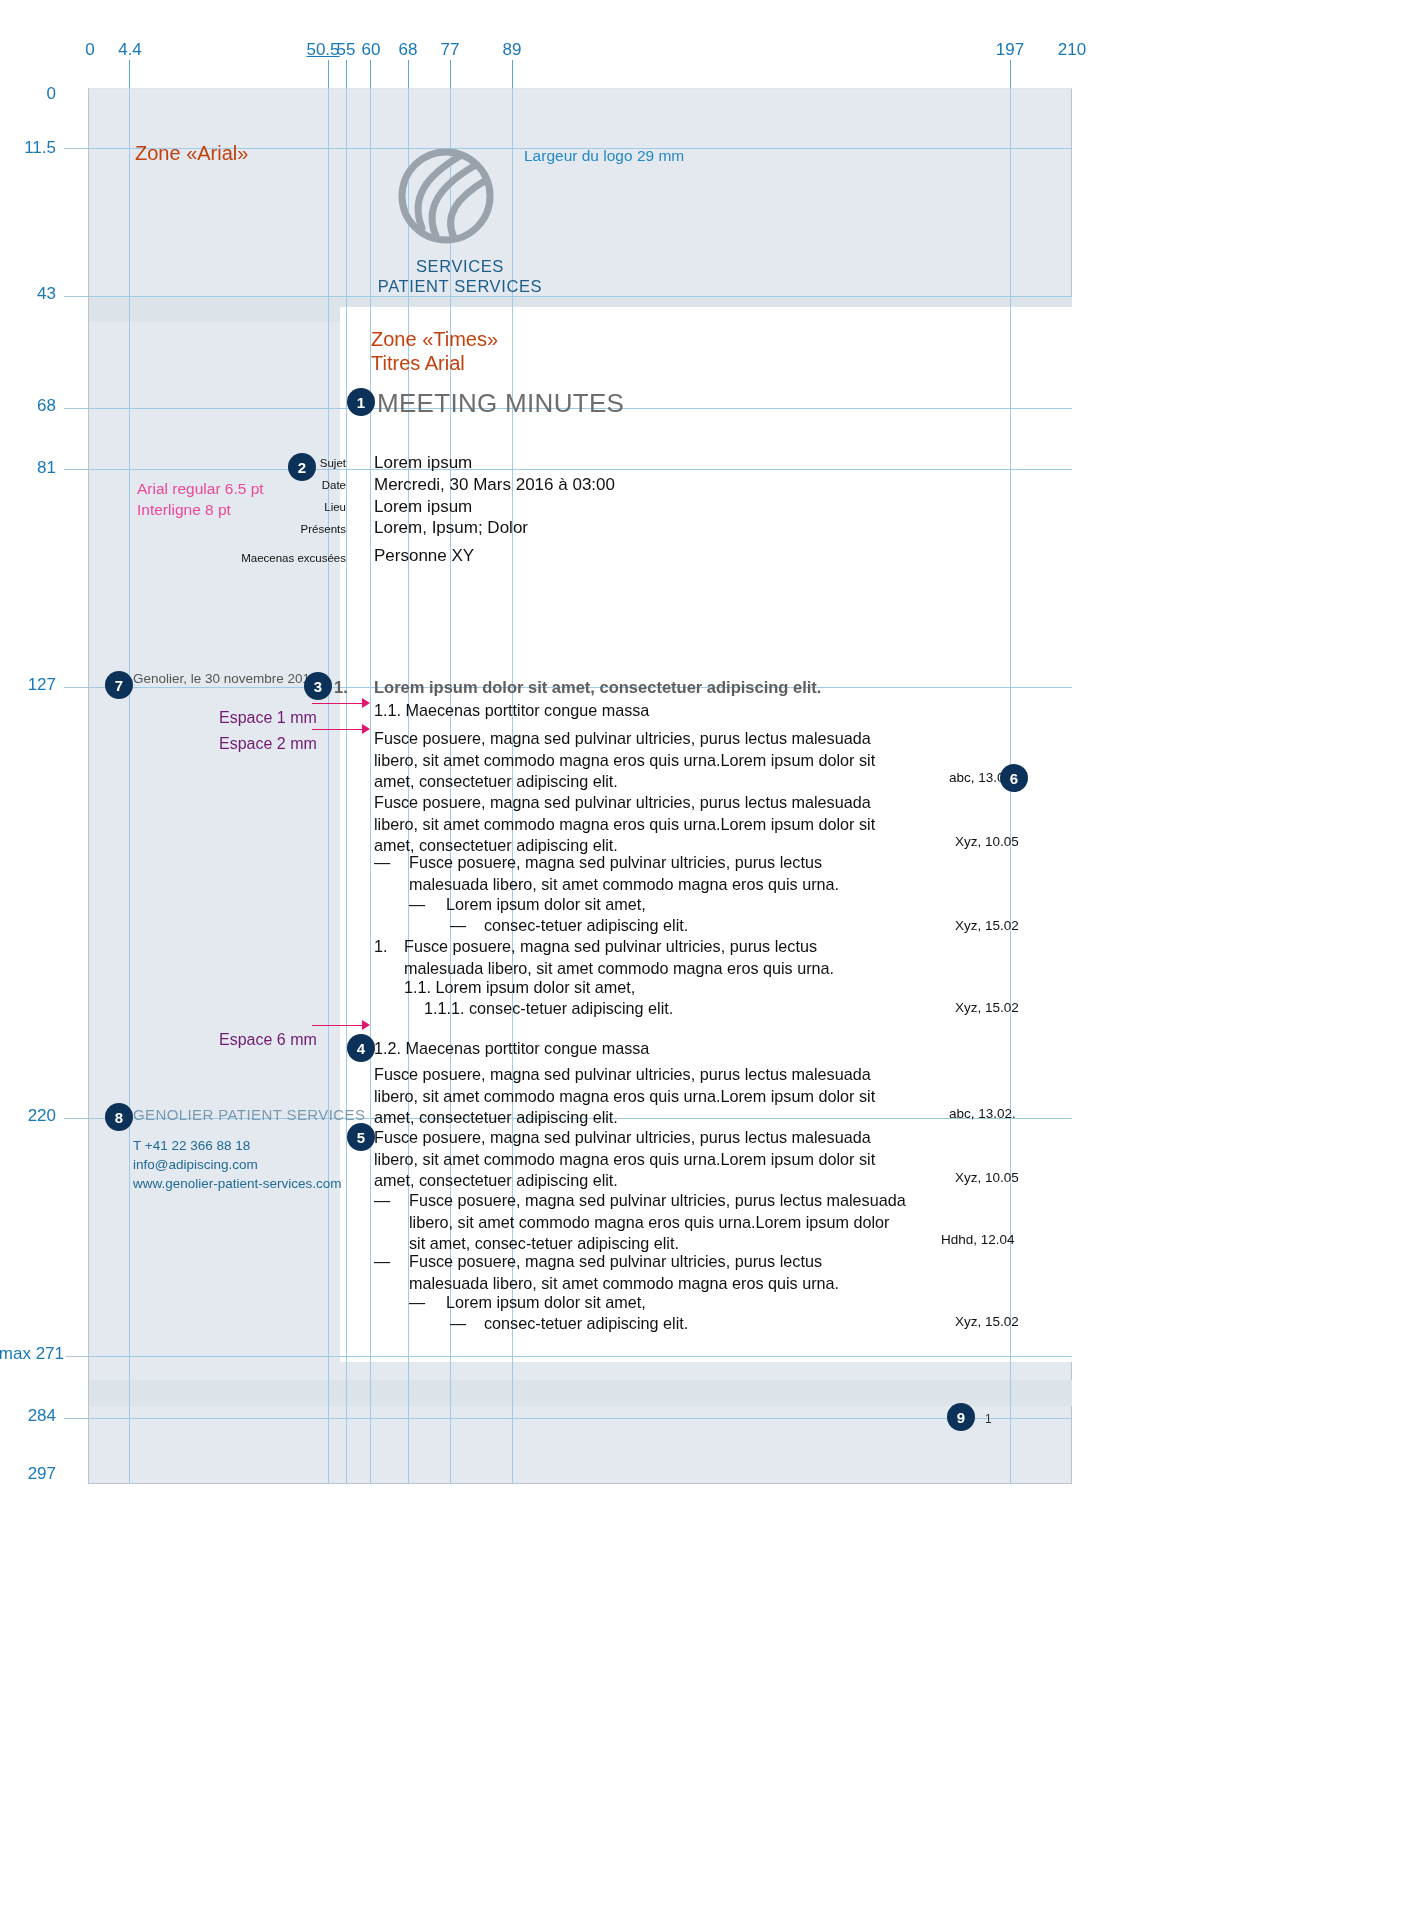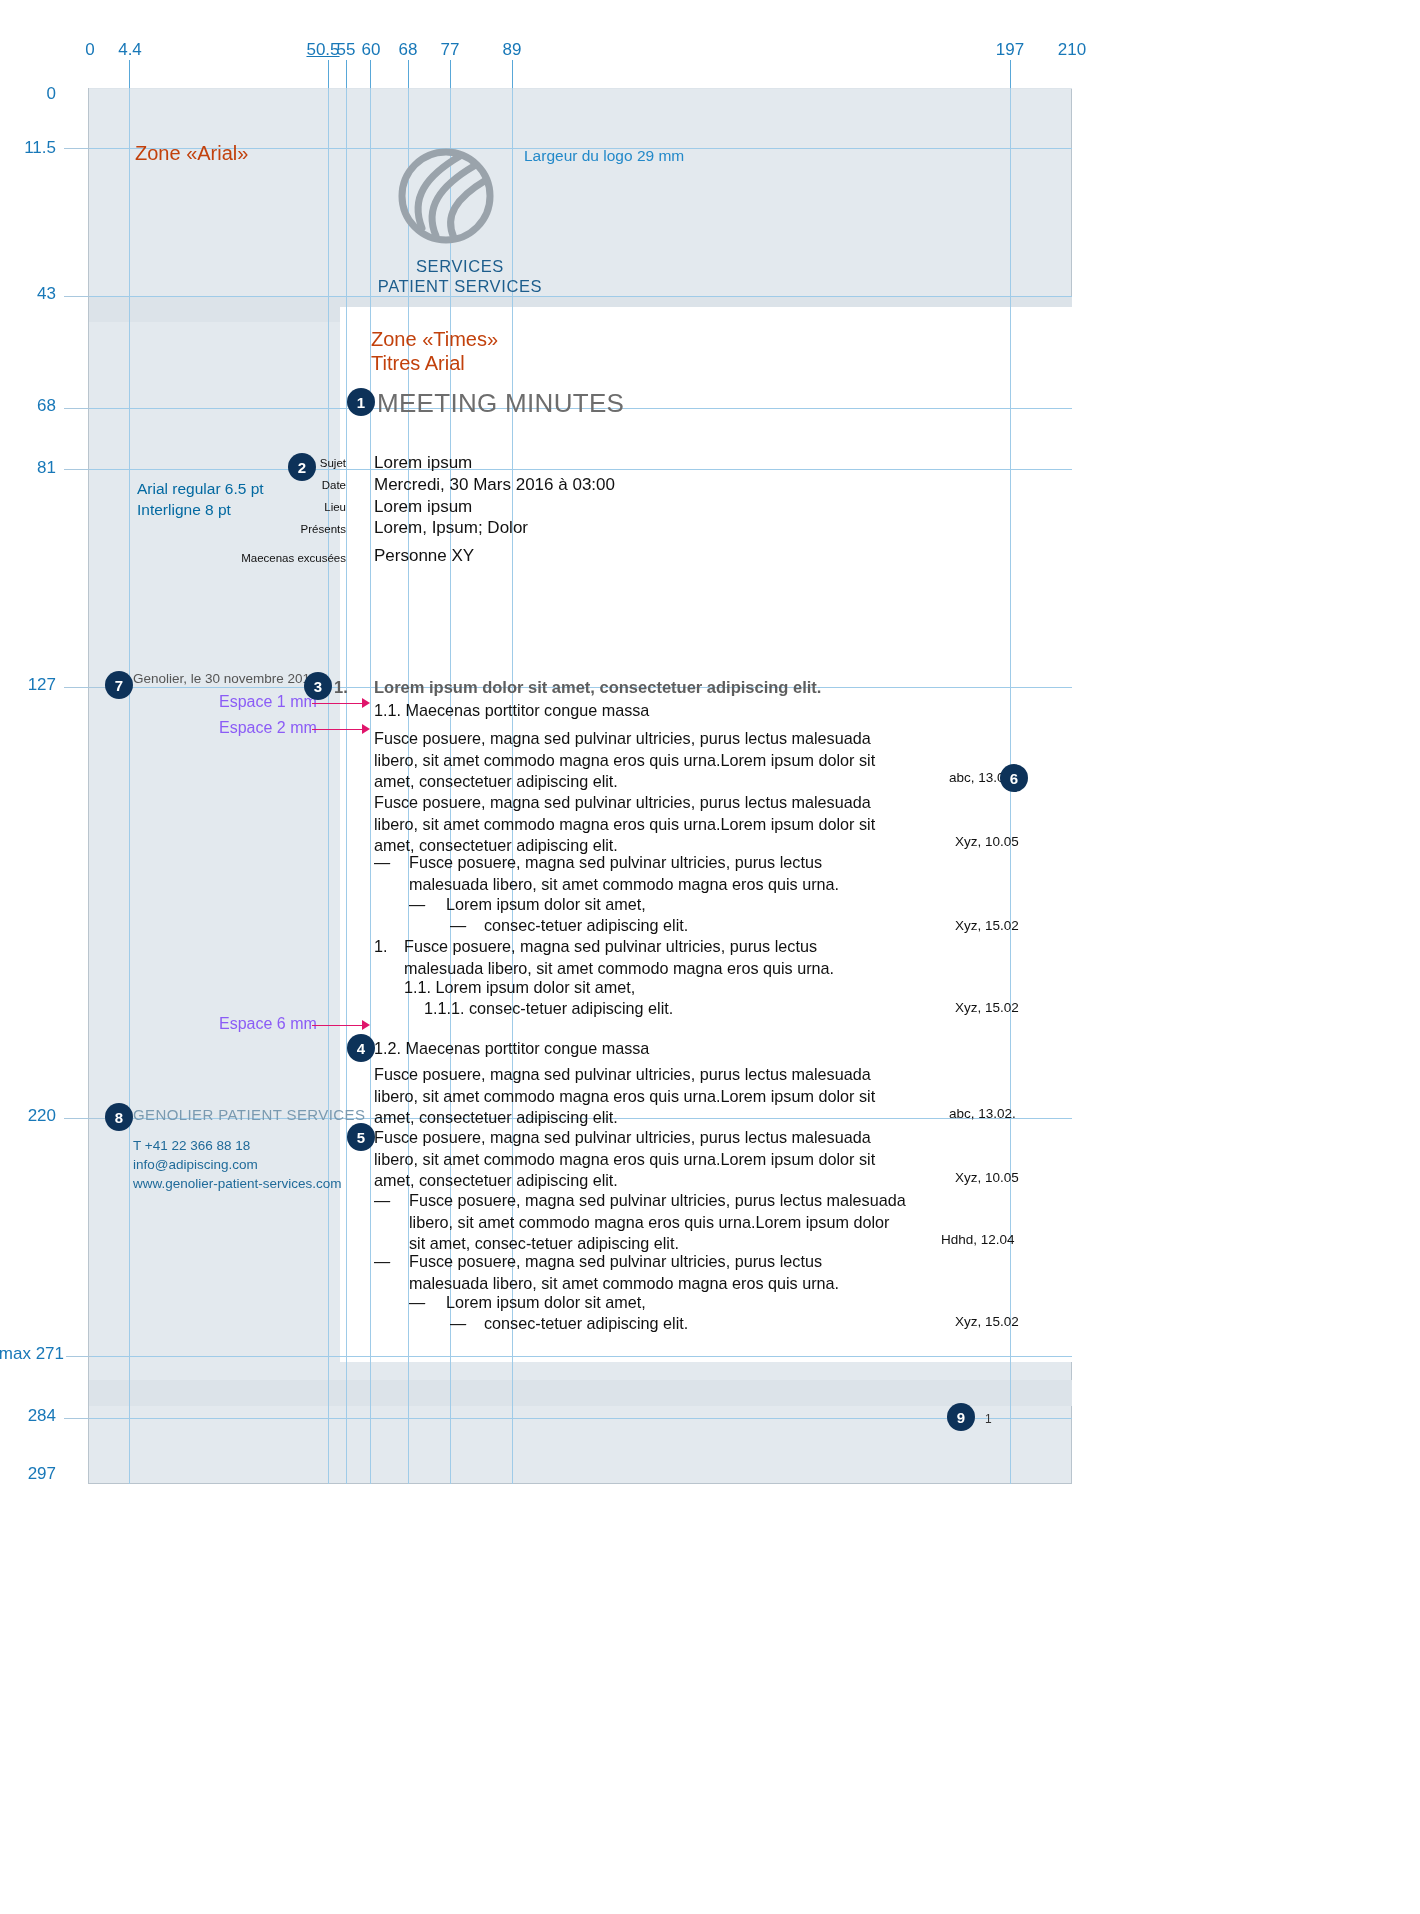--- a/index.html
+++ b/index.html
@@ -39,25 +39,25 @@
   .rl.top{text-align:center;}
   .rl.left{text-align:right;}
 
   
   #logo{position:absolute;left:396px;top:146px;width:100px;height:100px;}
   #logotext{position:absolute;left:330px;top:256px;width:260px;text-align:center;
     color:#1c5d8c;font-size:16.5px;line-height:20px;letter-spacing:.6px;}
 
   
   .mag{position:absolute;color:#c2410c;font-weight:normal;white-space:nowrap;}
-  .magplain{position:absolute;color:#8b5cf6;white-space:nowrap;font-size:16px;}
+  .magplain{position:absolute;color:#701a75;white-space:nowrap;font-size:16px;margin-top:16px;}
 
   
   .blu{position:absolute;color:#2389c9;white-space:nowrap;font-size:15.5px;}
-  .blu2{position:absolute;color:#0369a1;font-size:15.5px;line-height:21px;}
+  .blu2{position:absolute;color:#ec4899;font-size:15.5px;line-height:21px;}
 
   
   .badge{
     position:absolute;width:28px;height:28px;border-radius:50%;
     background:#0d3259;color:#fff;font-size:15px;font-weight:bold;
     display:flex;align-items:center;justify-content:center;
     z-index:40;
     box-shadow:0 0 0 0 rgba(0,0,0,0);
   }
 

